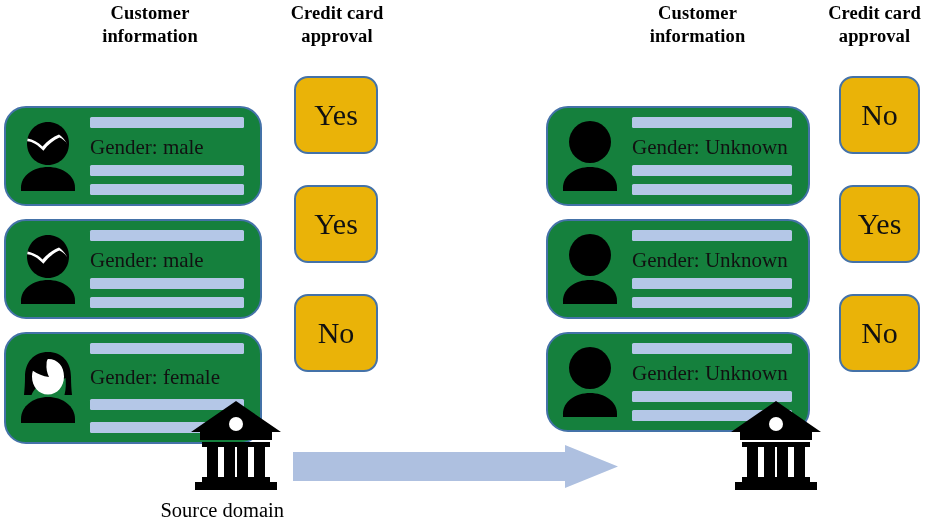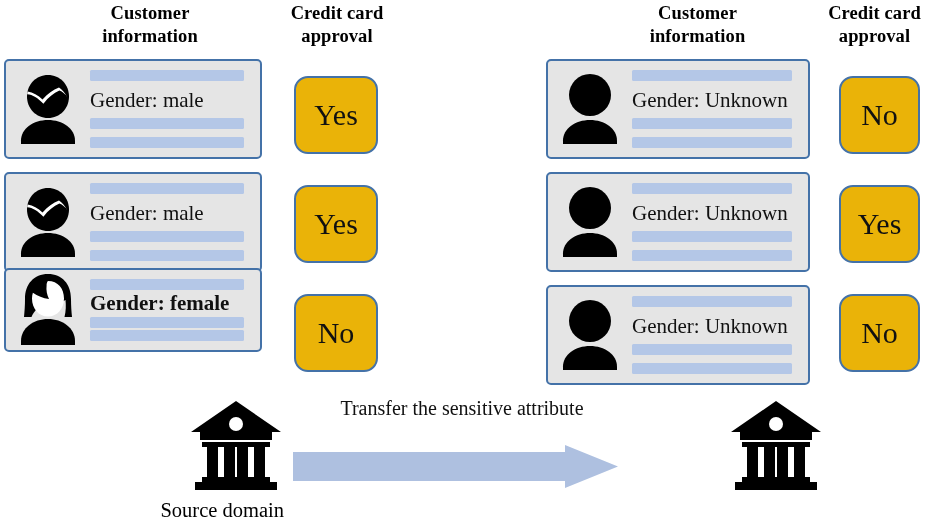--- a/index.html
+++ b/index.html
@@ -30,22 +30,23 @@
   #hdr-cust-src  { left: 60px;  top: 2px;  width: 180px; }
   #hdr-appr-src  { left: 266px; top: 2px;  width: 142px; }
   #hdr-cust-tgt  { left: 600px; top: 2px;  width: 195px; }
   #hdr-appr-tgt  { left: 812px; top: 2px;  width: 125px; }
 
   
   .card {
     position: absolute;
     box-sizing: border-box;
     border: 2.1px solid #4472a8;
-    border-radius: 5px;
-    background: #e5e5e5;
+    border-radius: 22px;
+    background: #15803d;
+    margin-top: 47px;
   }
   .card-icon {
     position: absolute;
     left: 11px;
     top: 50%;
     transform: translateY(-50%);
   }
   .card-body {
     position: absolute;
     top: 9px;
@@ -172,21 +173,21 @@
     <div class="bar"></div>
     <div class="gender-line">Gender: male</div>
     <div class="bar"></div>
     <div class="bar"></div>
   </div>
 </div>
 <div class="approval" style="left:294px; top:185px; width:84px; height:78px;">
   <span>Yes</span>
 </div>
 
-<div class="card" style="left:4px; top:268px; width:258px; height:84px;font-weight:bold;">
+<div class="card" style="left:4px; top:285px; width:258px; height:112px;">
   <span class="card-icon">
     <svg width="62" height="74" viewBox="0 0 62 74">
       <path d="M31 3 C45 3 54 13 54 28 C54 35 54.5 41 55 46 L47.5 46 C49 40 49 34 48.5 29 C44 32 36 33 28 31 C22 35.5 17 40 14.5 46 L7 46 C7.5 41 8 35 8 28 C8 13 17 3 31 3 Z" fill="#000"></path>
       <path d="M31 10 C41 10 47 17.5 47 27.5 C47 37.5 40.5 45.5 31 45.5 C21.5 45.5 15 37.5 15 27.5 C15 25.5 15.3 23.5 15.9 21.8 C20.5 25 26 27.3 32 28 C30 24 29 19 29.6 14.5 C29.5 12.7 30 11 31 10 Z" fill="#fff"></path>
       <path d="M31 48 C45.5 48 58 57 58 70 L58 74 L4 74 L4 70 C4 57 16.5 48 31 48 Z" fill="#000"></path>
     </svg>
   </span>
   <div class="card-body" style="left:84px; right:16px;">
     <div class="bar"></div>
     <div class="gender-line">Gender: female</div>
@@ -246,21 +247,20 @@
     <div class="gender-line">Gender: Unknown</div>
     <div class="bar"></div>
     <div class="bar"></div>
   </div>
 </div>
 <div class="approval" style="left:839px; top:294px; width:81px; height:78px;">
   <span>No</span>
 </div>
 
 <div id="transfer-caption">
-  <span class="cl">Transfer the sensitive attribute</span>
 </div>
 
 <div id="transfer-arrow">
   <svg width="325" height="44" viewBox="0 0 325 44">
     <path d="M0 7 L272 7 L272 0 L325 21.5 L272 43 L272 36 L0 36 Z" fill="#aec0e0"></path>
   </svg>
 </div>
 
 <div class="domain-block" id="domain-source">
   <span>

